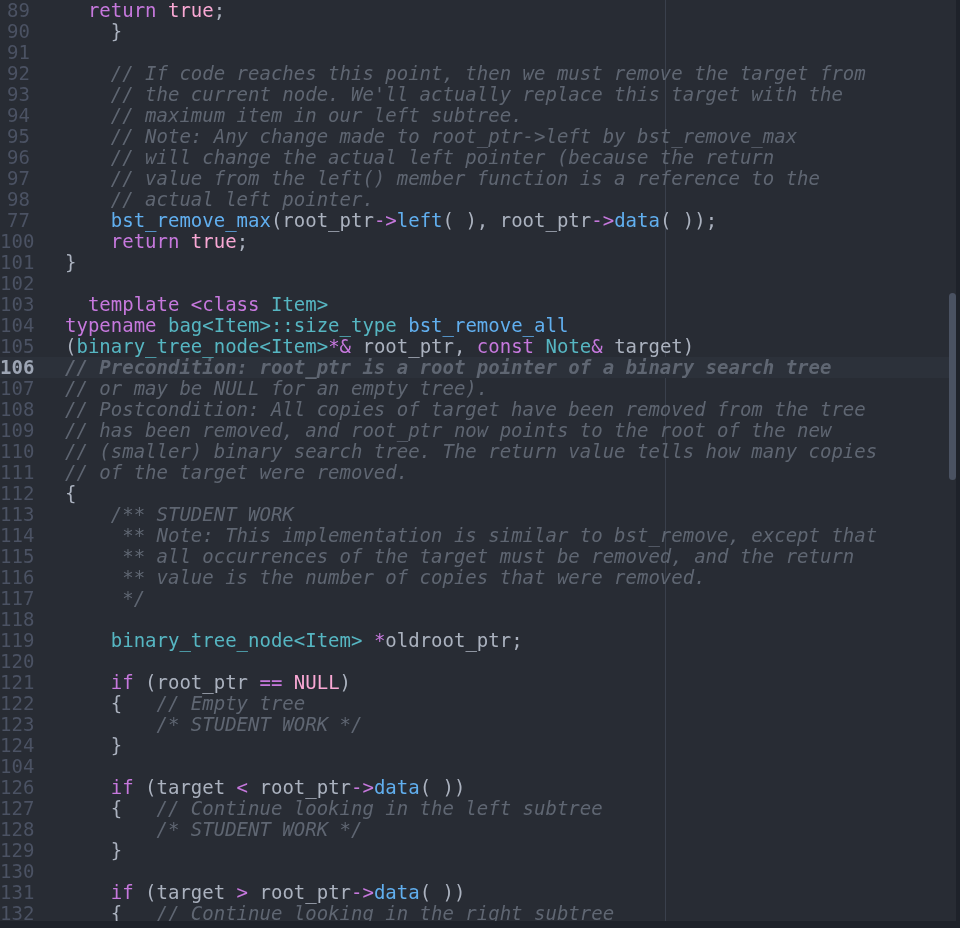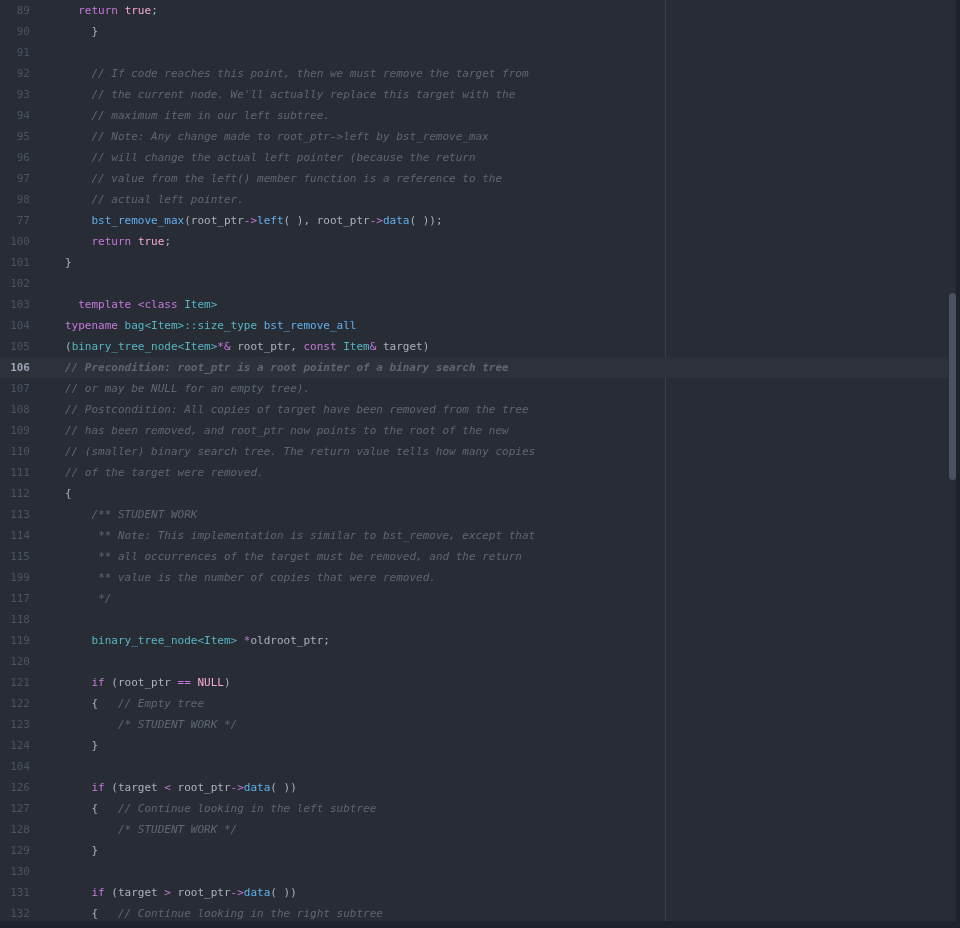--- a/index.html
+++ b/index.html
@@ -1,21 +1,21 @@
 <!DOCTYPE html>
 <html><head>
 <meta charset="utf-8">
 <style>
   html, body { margin:0; padding:0; background:#282c34; }
   .editor {
     position:relative;
     width:960px; height:928px;
     background:#282c34;
     font-family:"DejaVu Sans Mono", monospace;
-    font-size:11px;
+    font-size:19px;
     line-height:21px;
     overflow:hidden;
     cursor:text;
   }
   .ruler {
     position:absolute; left:665px; top:0; height:921px; width:1px;
     background:#3a404c;
   }
   .lines { position:relative; }
   .line { display:flex; height:21px; white-space:pre; }
@@ -61,32 +61,32 @@
       <div class="line"><span class="gutter">95</span><span class="code"><span class="t-p">    </span><span class="t-c">// Note: Any change made to root_ptr-&gt;left by bst_remove_max</span></span></div>
       <div class="line"><span class="gutter">96</span><span class="code"><span class="t-p">    </span><span class="t-c">// will change the actual left pointer (because the return</span></span></div>
       <div class="line"><span class="gutter">97</span><span class="code"><span class="t-p">    </span><span class="t-c">// value from the left() member function is a reference to the</span></span></div>
       <div class="line"><span class="gutter">98</span><span class="code"><span class="t-p">    </span><span class="t-c">// actual left pointer.</span></span></div>
       <div class="line"><span class="gutter">77</span><span class="code"><span class="t-p">    </span><span class="t-f">bst_remove_max</span><span class="t-p">(root_ptr</span><span class="t-o">-&gt;</span><span class="t-f">left</span><span class="t-p">( ), root_ptr</span><span class="t-o">-&gt;</span><span class="t-f">data</span><span class="t-p">( ));</span></span></div>
       <div class="line"><span class="gutter">100</span><span class="code"><span class="t-p">    </span><span class="t-k">return</span><span class="t-p"> </span><span class="t-n">true</span><span class="t-p">;</span></span></div>
       <div class="line"><span class="gutter">101</span><span class="code"><span class="t-p">}</span></span></div>
       <div class="line"><span class="gutter">102</span><span class="code"></span></div>
       <div class="line"><span class="gutter">103</span><span class="code"><span class="t-p">  </span><span class="t-k">template</span><span class="t-p"> </span><span class="t-k">&lt;class</span><span class="t-p"> </span><span class="t-t">Item&gt;</span></span></div>
       <div class="line"><span class="gutter">104</span><span class="code"><span class="t-k">typename</span><span class="t-p"> </span><span class="t-t">bag&lt;Item&gt;::size_type</span><span class="t-p"> </span><span class="t-f">bst_remove_all</span></span></div>
-      <div class="line"><span class="gutter">105</span><span class="code"><span class="t-p">(</span><span class="t-t">binary_tree_node&lt;Item&gt;</span><span class="t-o">*&amp;</span><span class="t-p"> root_ptr, </span><span class="t-k">const</span><span class="t-p"> </span><span class="t-t">Item</span><span class="t-o">&amp;</span><span class="t-p"> target)</span></span></div>
+      <div class="line"><span class="gutter">105</span><span class="code"><span class="t-p">(</span><span class="t-t">binary_tree_node&lt;Item&gt;</span><span class="t-o">*&amp;</span><span class="t-p"> root_ptr, </span><span class="t-k">const</span><span class="t-p"> </span><span class="t-t">Note</span><span class="t-o">&amp;</span><span class="t-p"> target)</span></span></div>
       <div class="line current"><span class="gutter">106</span><span class="code"><span class="t-c">// Precondition: root_ptr is a root pointer of a binary search tree</span></span></div>
       <div class="line"><span class="gutter">107</span><span class="code"><span class="t-c">// or may be NULL for an empty tree).</span></span></div>
       <div class="line"><span class="gutter">108</span><span class="code"><span class="t-c">// Postcondition: All copies of target have been removed from the tree</span></span></div>
       <div class="line"><span class="gutter">109</span><span class="code"><span class="t-c">// has been removed, and root_ptr now points to the root of the new</span></span></div>
       <div class="line"><span class="gutter">110</span><span class="code"><span class="t-c">// (smaller) binary search tree. The return value tells how many copies</span></span></div>
       <div class="line"><span class="gutter">111</span><span class="code"><span class="t-c">// of the target were removed.</span></span></div>
       <div class="line"><span class="gutter">112</span><span class="code"><span class="t-p">{</span></span></div>
       <div class="line"><span class="gutter">113</span><span class="code"><span class="t-p">    </span><span class="t-c">/** STUDENT WORK</span></span></div>
       <div class="line"><span class="gutter">114</span><span class="code"><span class="t-p">     </span><span class="t-c">** Note: This implementation is similar to bst_remove, except that</span></span></div>
       <div class="line"><span class="gutter">115</span><span class="code"><span class="t-p">     </span><span class="t-c">** all occurrences of the target must be removed, and the return</span></span></div>
-      <div class="line"><span class="gutter">199</span><span class="code"><span class="t-p">     </span><span class="t-c">** value is the number of copies that were removed.</span></span></div>
+      <div class="line"><span class="gutter">116</span><span class="code"><span class="t-p">     </span><span class="t-c">** value is the number of copies that were removed.</span></span></div>
       <div class="line"><span class="gutter">117</span><span class="code"><span class="t-p">     </span><span class="t-c">*/</span></span></div>
       <div class="line"><span class="gutter">118</span><span class="code"></span></div>
       <div class="line"><span class="gutter">119</span><span class="code"><span class="t-p">    </span><span class="t-t">binary_tree_node&lt;Item&gt;</span><span class="t-p"> </span><span class="t-o">*</span><span class="t-p">oldroot_ptr;</span></span></div>
       <div class="line"><span class="gutter">120</span><span class="code"></span></div>
       <div class="line"><span class="gutter">121</span><span class="code"><span class="t-p">    </span><span class="t-k">if</span><span class="t-p"> (root_ptr </span><span class="t-o">==</span><span class="t-p"> </span><span class="t-n">NULL</span><span class="t-p">)</span></span></div>
       <div class="line"><span class="gutter">122</span><span class="code"><span class="t-p">    {   </span><span class="t-c">// Empty tree</span></span></div>
       <div class="line"><span class="gutter">123</span><span class="code"><span class="t-p">        </span><span class="t-c">/* STUDENT WORK */</span></span></div>
       <div class="line"><span class="gutter">124</span><span class="code"><span class="t-p">    }</span></span></div>
       <div class="line"><span class="gutter">104</span><span class="code"></span></div>
       <div class="line"><span class="gutter">126</span><span class="code"><span class="t-p">    </span><span class="t-k">if</span><span class="t-p"> (target </span><span class="t-o">&lt;</span><span class="t-p"> root_ptr</span><span class="t-o">-&gt;</span><span class="t-f">data</span><span class="t-p">( ))</span></span></div>

